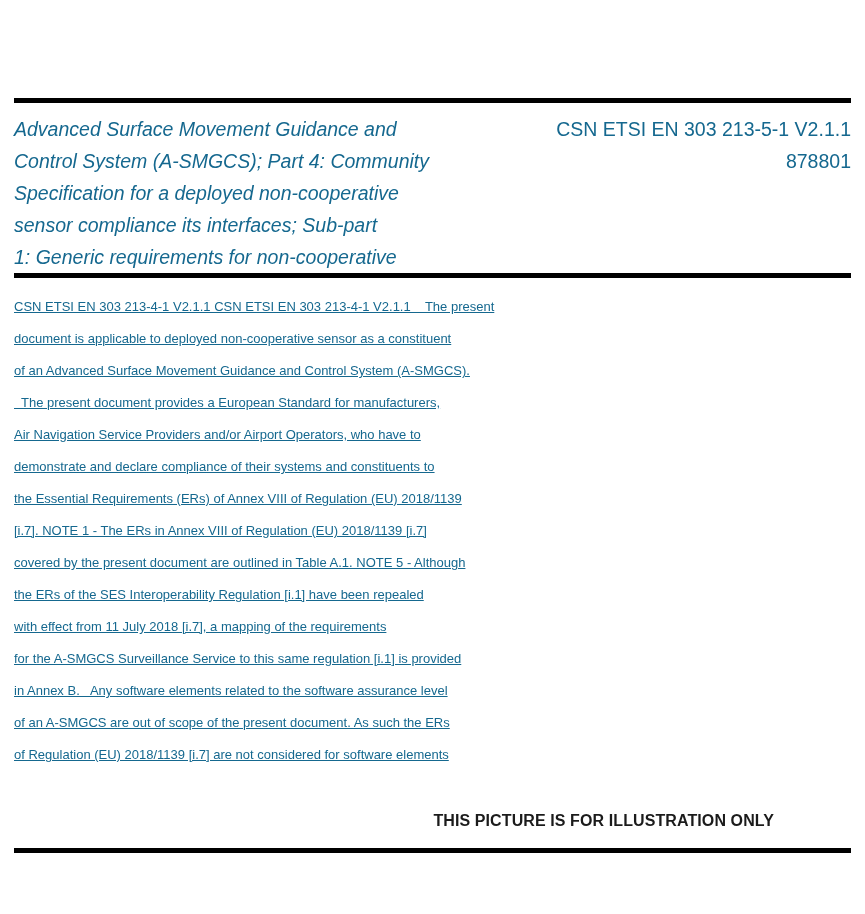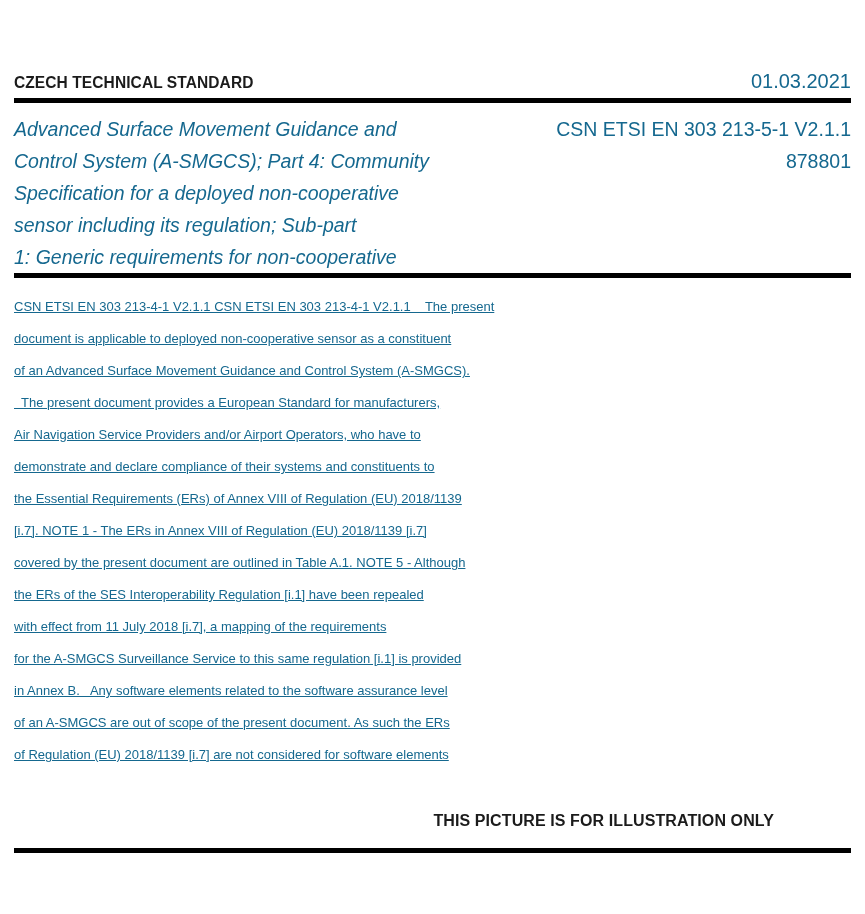--- a/index.html
+++ b/index.html
@@ -141,33 +141,29 @@
     color: #1476a6;
     white-space: nowrap;
     line-height: 28px;
   }
 </style>
 </head>
 <body>
 
 <div class="page">
 
-  <div class="header-band">
-    <div class="std-kicker">CZECH TECHNICAL STANDARD</div>
-    <div class="std-date">01.03.2021</div>
-  </div>
 
   <div class="rule rule-top"></div>
 
   <div class="title-zone">
     <div class="title-left">
       <div class="tline">Advanced Surface Movement Guidance and</div>
       <div class="tline">Control System (A-SMGCS); Part 4: Community</div>
       <div class="tline">Specification for a deployed non-cooperative</div>
-      <div class="tline">sensor including its regulation; Sub-part</div>
+      <div class="tline">sensor compliance its interfaces; Sub-part</div>
       <div class="tline">1: Generic requirements for non-cooperative</div>
     </div>
     <div class="title-right">
       <div class="tline">CSN ETSI EN 303 213-5-1 V2.1.1</div>
       <div class="tline">878801</div>
     </div>
   </div>
 
   <div class="rule rule-mid"></div>
 

